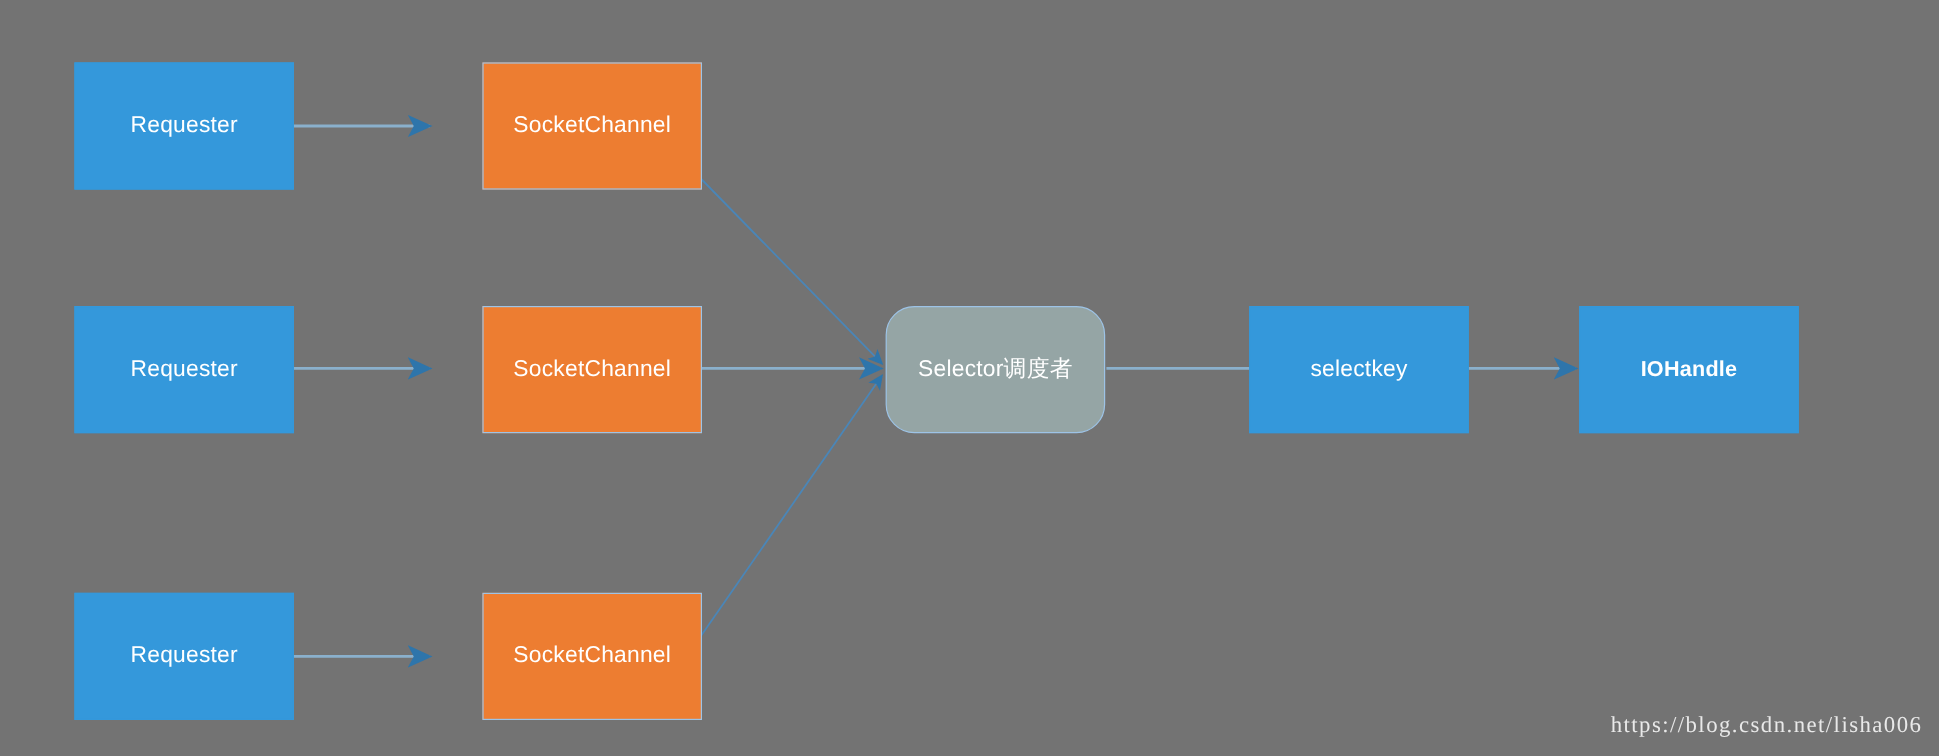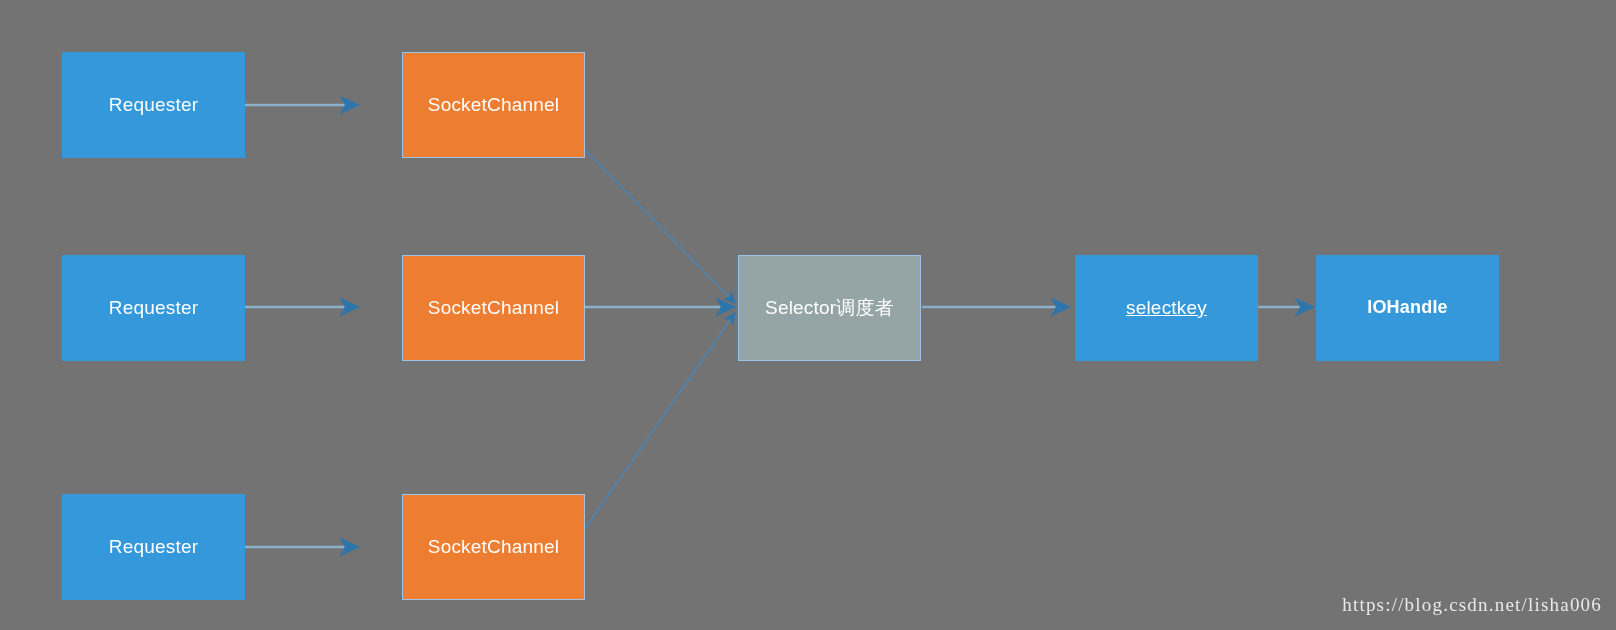--- a/index.html
+++ b/index.html
@@ -108,24 +108,24 @@
     <span>SocketChannel</span>
   </div>
 
   <div class="node blue" style="left:62px; top:494px; width:183px; height:106px;">
     <span>Requester</span>
   </div>
   <div class="node orange" style="left:362px; top:494px; width:183px; height:106px;">
     <span>SocketChannel</span>
   </div>
 
-  <div class="node gray" style="left:738px; top:255px; width:183px; height:106px;">
+  <div class="node gray" style="left:738px; top:255px; width:183px; height:106px;border-radius:24px;">
     <span>Selector调度者</span>
   </div>
-  <div class="node blue" style="left:1075px; top:255px; width:183px; height:106px;text-decoration:underline;">
+  <div class="node blue" style="left:1041px; top:255px; width:183px; height:106px;">
     <span>selectkey</span>
   </div>
   <div class="node blue bold-face" style="left:1316px; top:255px; width:183px; height:106px;">
     <span>IOHandle</span>
   </div>
 
   <div class="watermark">https://blog.csdn.net/lisha006</div>
 
 </div>
 

